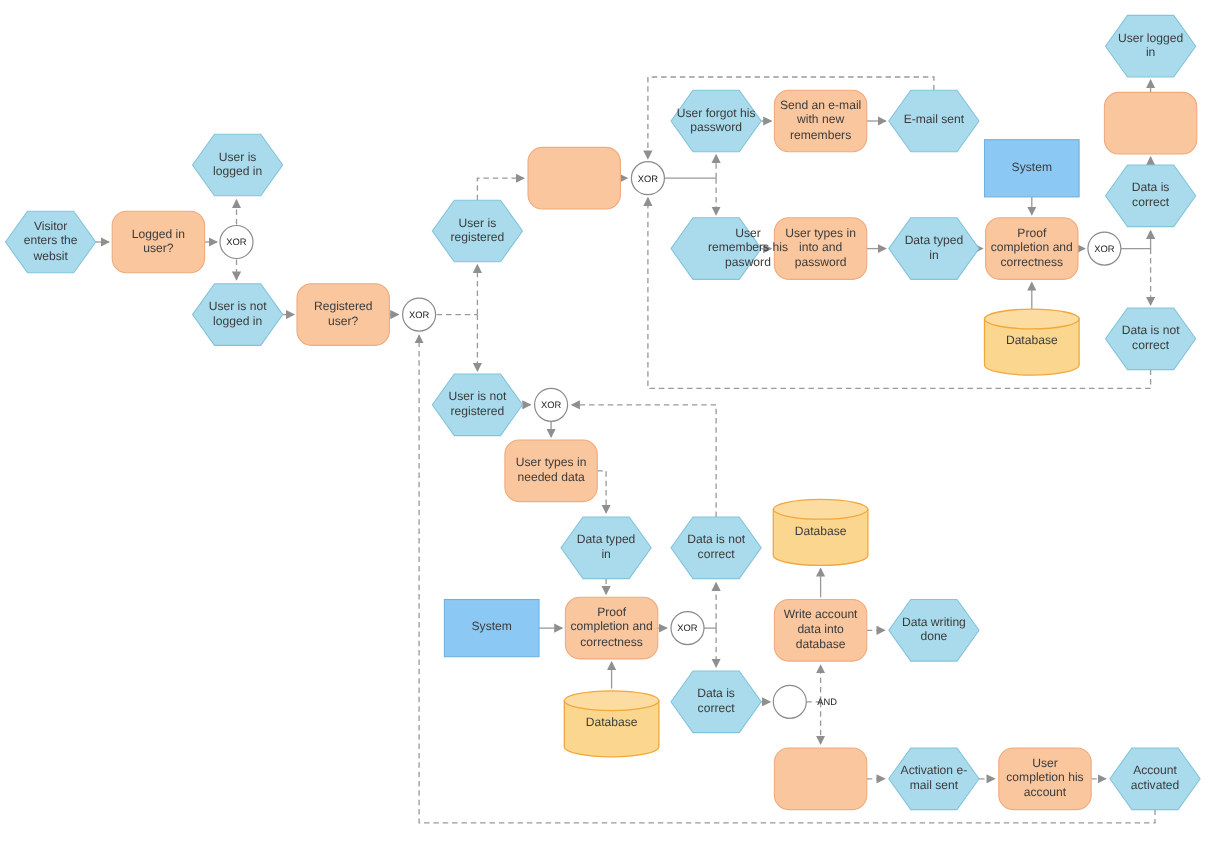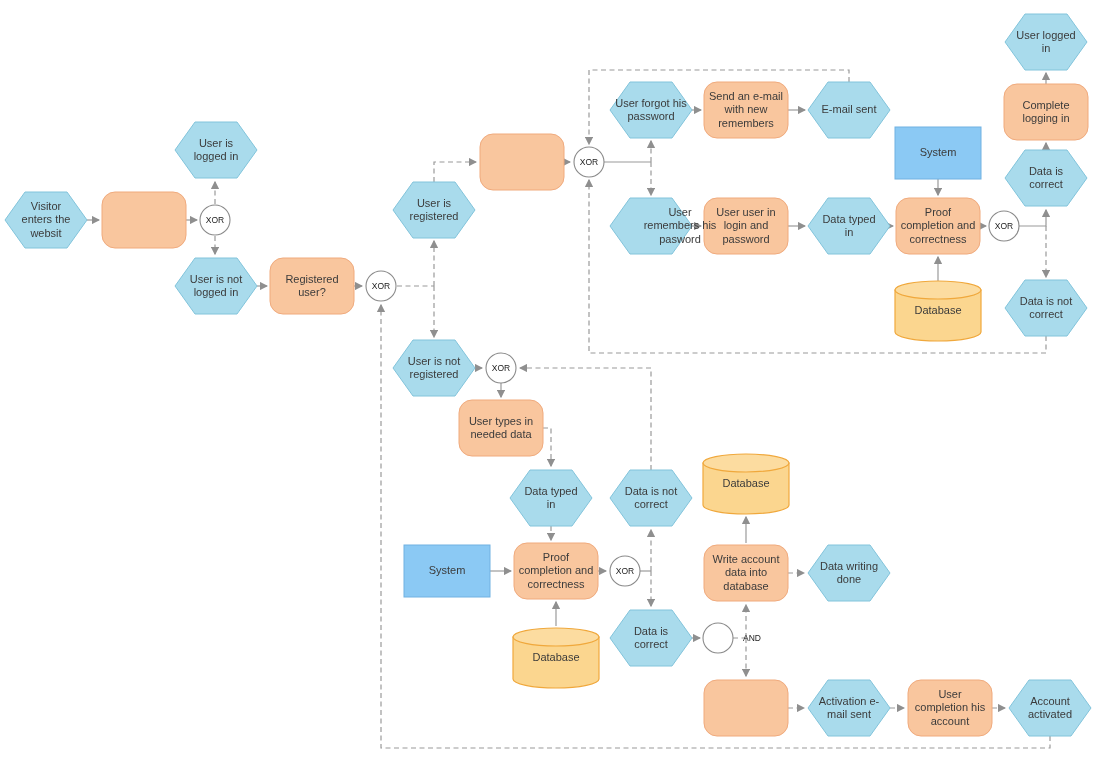--- a/index.html
+++ b/index.html
@@ -150,25 +150,25 @@
 <div class="lbl" style="left:1014px;top:154px;width:64px">Data is correct</div>
 <div class="lbl" style="left:1014px;top:18px;width:64px">User logged in</div>
 <div class="lbl" style="left:1014px;top:284px;width:64px">Data is not correct</div>
 <div class="lbl" style="left:519px;top:474px;width:64px">Data typed in</div>
 <div class="lbl" style="left:619px;top:474px;width:64px">Data is not correct</div>
 <div class="lbl" style="left:619px;top:614px;width:64px">Data is correct</div>
 <div class="lbl" style="left:817px;top:549px;width:64px">Data writing done</div>
 <div class="lbl" style="left:817px;top:684px;width:64px">Activation e-mail sent</div>
 <div class="lbl" style="left:1018px;top:684px;width:64px">Account activated</div>
 
+<div class="lbl" style="left:105px;top:196px;width:78px">Logged in user?</div>
 <div class="lbl" style="left:273px;top:262px;width:78px">Registered user?</div>
 <div class="lbl" style="left:707px;top:86px;width:78px">Send an e-mail with new remembers</div>
-<div class="lbl" style="left:707px;top:202px;width:78px">User user in login and password</div>
+<div class="lbl" style="left:707px;top:202px;width:78px">User types in into and password</div>
 <div class="lbl" style="left:899px;top:202px;width:78px">Proof completion and correctness</div>
-<div class="lbl" style="left:1007px;top:88px;width:78px">Complete logging in</div>
 <div class="lbl" style="left:462px;top:404px;width:78px">User types in needed data</div>
 <div class="lbl" style="left:517px;top:547px;width:78px">Proof completion and correctness</div>
 <div class="lbl" style="left:707px;top:549px;width:78px">Write account data into database</div>
 <div class="lbl" style="left:911px;top:684px;width:78px">User completion his account</div>
 
 <div class="lbl" style="left:898px;top:129px;width:80px">System</div>
 <div class="lbl" style="left:407px;top:547px;width:80px">System</div>
 
 <div class="lbl" style="left:898px;top:295px;width:80px;height:32px">Database</div>
 <div class="lbl" style="left:516px;top:642px;width:80px;height:32px">Database</div>

